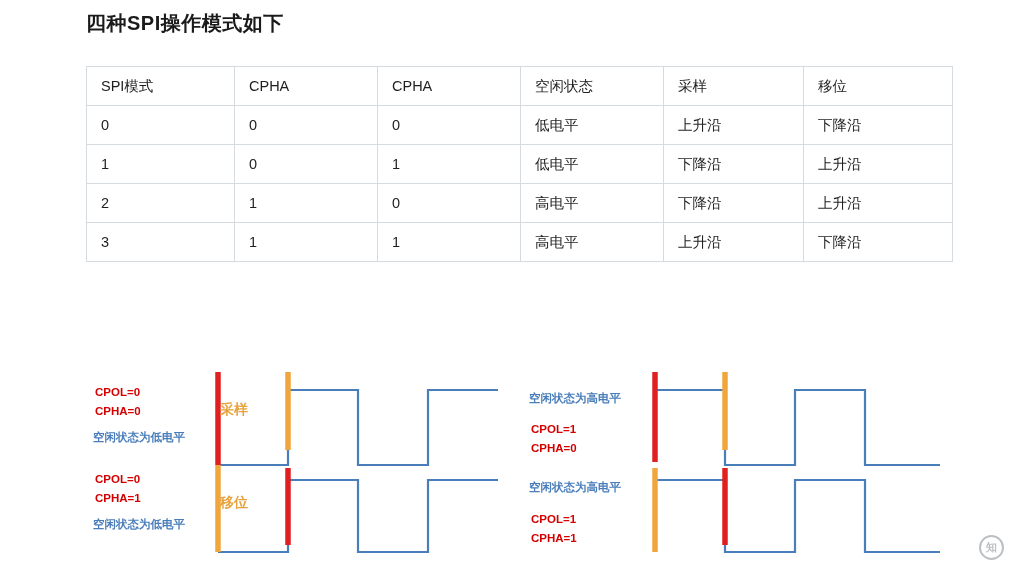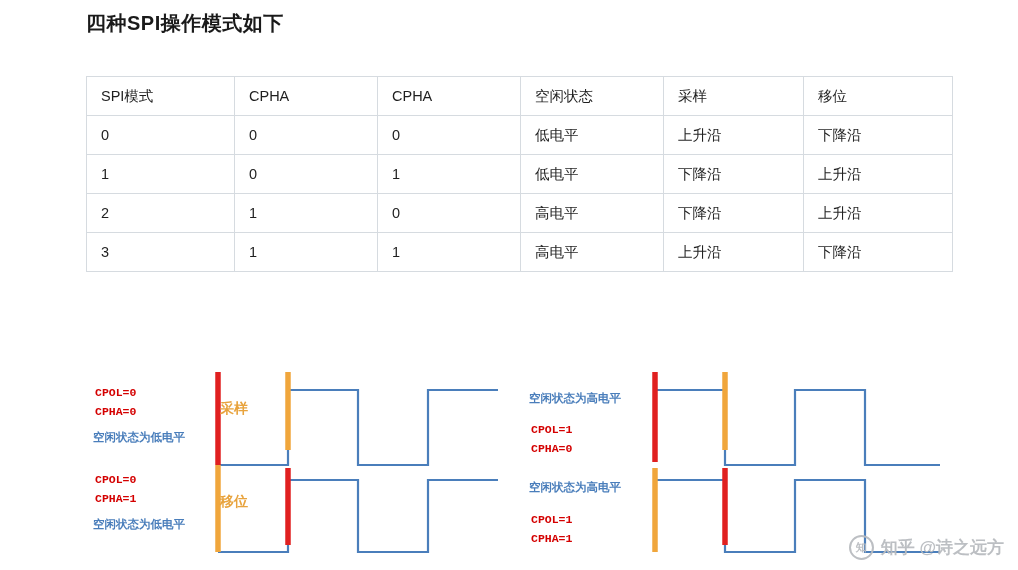--- a/index.html
+++ b/index.html
@@ -20,21 +20,21 @@
     left: 86px;
     top: 10px;
     font-size: 20px;
     font-weight: bold;
     letter-spacing: 0.5px;
     color: #1a1a1a;
   }
   table.spi-table {
     position: absolute;
     left: 86px;
-    top: 76px;
+    top: 66px;
     width: 866px;
     border-collapse: collapse;
     table-layout: fixed;
     background: #fff;
   }
   table.spi-table td {
     border: 1px solid #d6dbe0;
     height: 38px;
     padding: 0 0 0 14px;
     font-size: 14.5px;
@@ -51,21 +51,20 @@
   col.c4 { width: 140px; }
   col.c5 { width: 149px; }
 
   
   .diagram {
     position: absolute;
     left: 0;
     top: 340px;
     width: 1018px;
     height: 230px;
-    font-family: Liberation Mono, monospace;
   }
   .wf-label {
     position: absolute;
     font-size: 11.5px;
     font-weight: bold;
     white-space: nowrap;
     line-height: 15px;
   }
   .red-label { color: #d40000; }
   .blue-label { color: #4a7ebb; }
@@ -200,14 +199,13 @@
   <div class="wf-label red-label" style="left:531px; top:101px;">CPHA=0</div>
 
   
   <div class="wf-label blue-label" style="left:529px; top:140px;">空闲状态为高电平</div>
   <div class="wf-label red-label" style="left:531px; top:172px;">CPOL=1</div>
   <div class="wf-label red-label" style="left:531px; top:191px;">CPHA=1</div>
 </div>
 
 <div class="watermark">
   <span class="wm-logo">知</span>
-  <span>知乎 @诗之远方</span>
 </div>
 
 </body></html>

